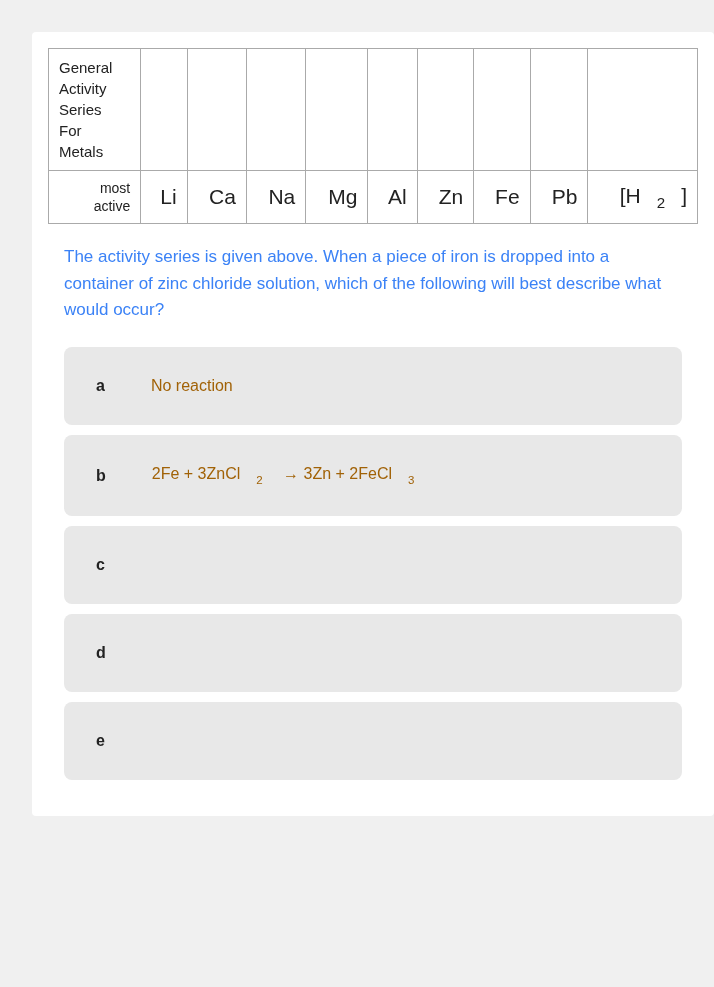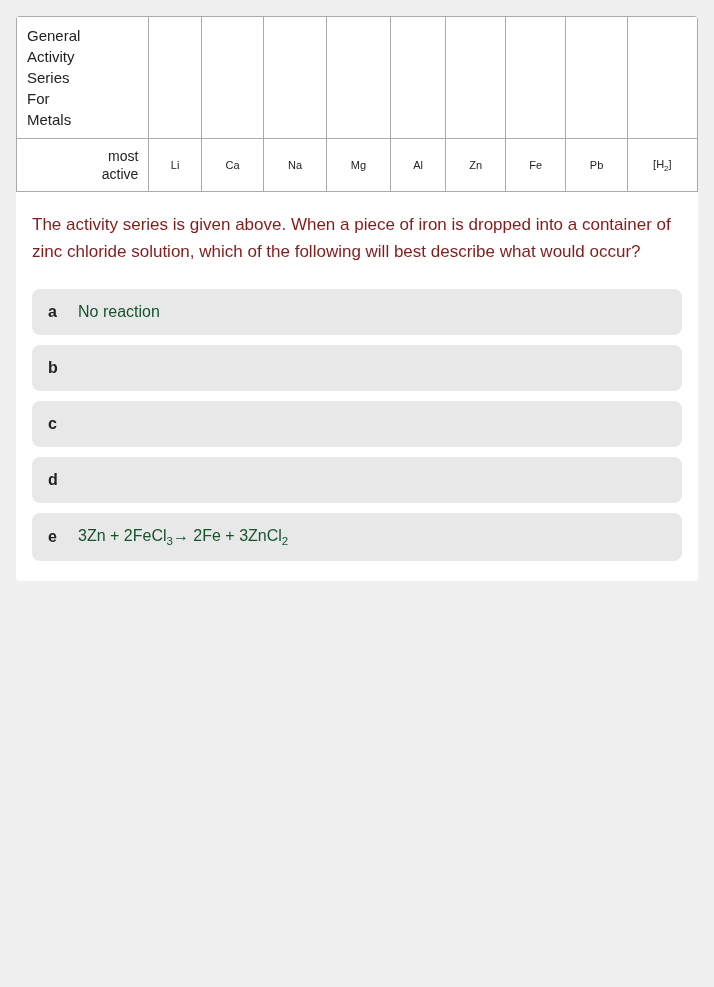--- a/index.html
+++ b/index.html
@@ -1,18 +1,18 @@
 <!DOCTYPE html>
 <html><head>
   <meta charset="utf-8">
   <style>
     * {
       box-sizing: border-box;
       margin: 0;
-      padding: 0;
+      padding: 16px;
     }
 
     body {
       background-color: #f0f0f0;
       font-family: Arial, sans-serif;
       width: 714px;
       min-height: 987px;
       padding: 16px;
       color: #222;
     }
@@ -26,22 +26,22 @@
     
     .activity-table {
       width: 100%;
       border-collapse: collapse;
       border: 1.5px solid #aaa;
     }
 
     .activity-table td {
       border: 1.5px solid #aaa;
       padding: 6px 10px;
-      text-align: center;
-      font-size: 11px;
+      text-align: right;
+      font-size: 21px;
     }
 
     .activity-table .title-cell {
       text-align: left;
       font-size: 15px;
       vertical-align: top;
       padding: 8px 10px;
       line-height: 1.4;
     }
 
@@ -56,21 +56,21 @@
 
     .h2-cell {
       font-size: 14px;
     }
 
     
     .question-text {
       padding: 20px 16px 16px 16px;
       font-size: 17px;
       line-height: 1.55;
-      color: #7f1d1d;
+      color: #3b82f6;
     }
 
     
     .options-container {
       padding: 8px 16px 20px 16px;
       display: flex;
       flex-direction: column;
       gap: 10px;
     }
 
@@ -86,21 +86,21 @@
 
     .option-label {
       font-weight: bold;
       font-size: 16px;
       color: #222;
       min-width: 16px;
     }
 
     .option-text {
       font-size: 16px;
-      color: #14532d;
+      color: #a16207;
     }
 
     sub {
       font-size: 0.72em;
       vertical-align: sub;
     }
   </style>
 </head>
 <body>
 
@@ -142,29 +142,29 @@
 
   <div class="options-container">
 
     <div class="option-row">
       <span class="option-label">a</span>
       <span class="option-text">No reaction</span>
     </div>
 
     <div class="option-row">
       <span class="option-label">b</span>
+      <span class="option-text">2Fe + 3ZnCl<sub>2</sub> → 3Zn + 2FeCl<sub>3</sub></span>
     </div>
 
     <div class="option-row">
       <span class="option-label">c</span>
     </div>
 
     <div class="option-row">
       <span class="option-label">d</span>
     </div>
 
     <div class="option-row">
       <span class="option-label">e</span>
-      <span class="option-text">3Zn + 2FeCl<sub>3</sub>→ 2Fe + 3ZnCl<sub>2</sub></span>
     </div>
 
   </div>
 </div>
 
 </body></html>

